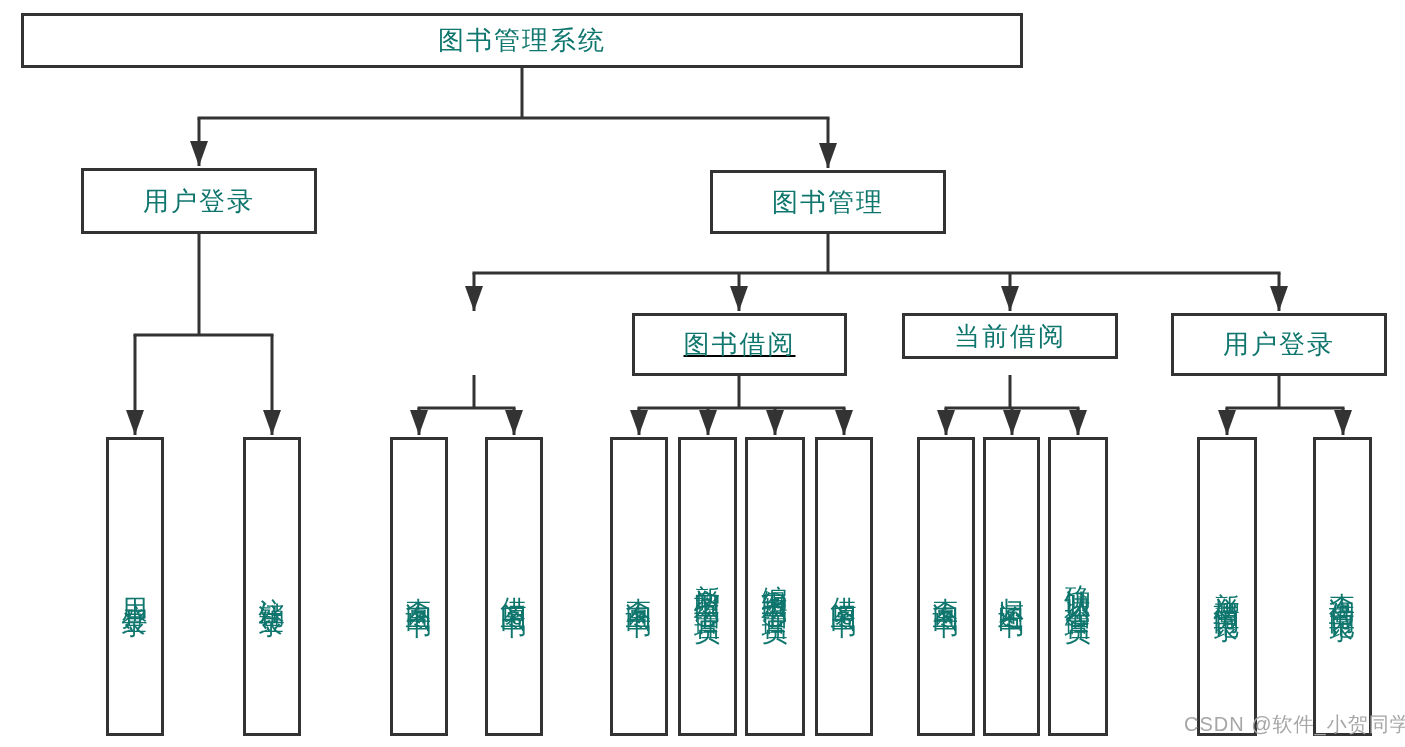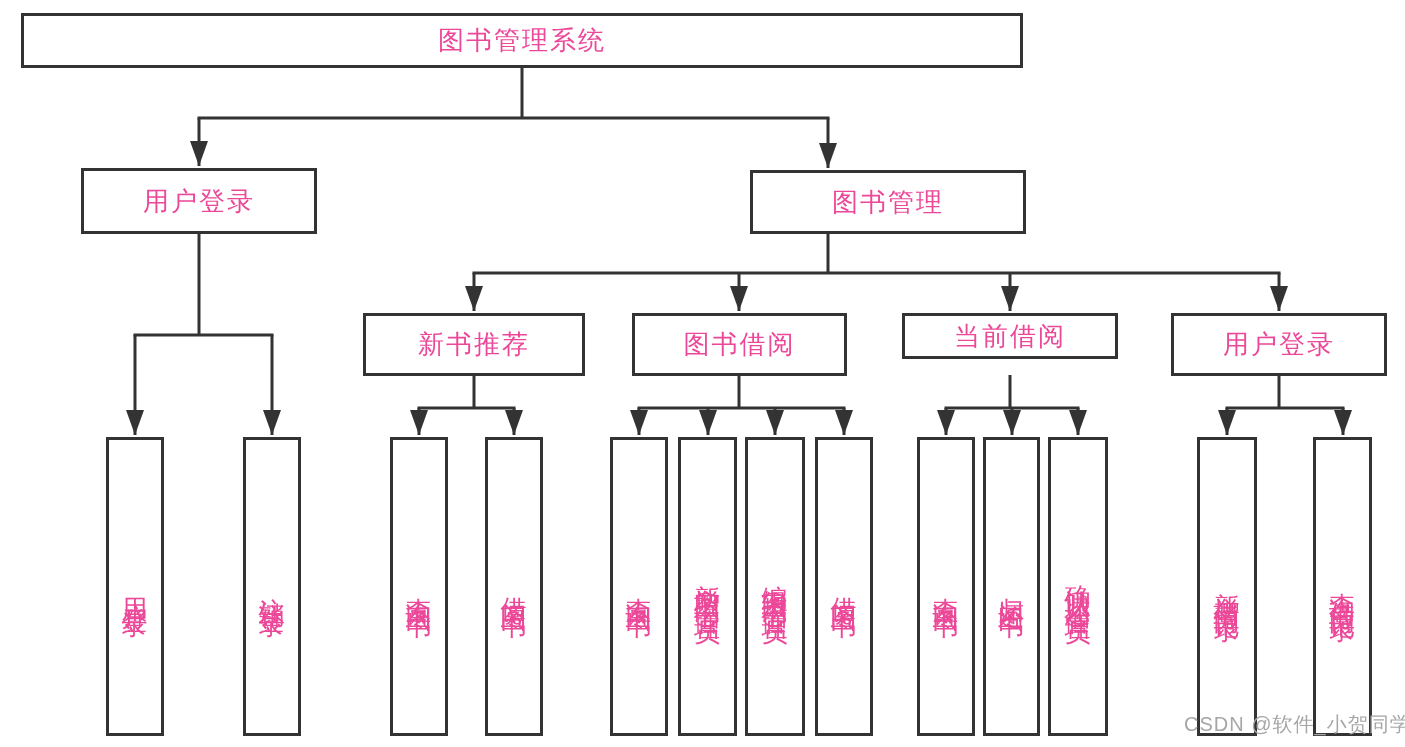--- a/index.html
+++ b/index.html
@@ -21,21 +21,21 @@
     position: absolute;
     box-sizing: border-box;
     background: #ffffff;
     border: 3px solid #333333;
     display: flex;
     align-items: center;
     justify-content: center;
     z-index: 2;
   }
   .node .lbl {
-    color: #ec4899;
+    color: #0f766e;
     font-size: 26px;
     letter-spacing: 2px;
     white-space: nowrap;
   }
   .leaf .lbl {
     writing-mode: vertical-rl;
     text-orientation: mixed;
     font-size: 26px;
     letter-spacing: 5px;
     line-height: 1;
@@ -112,28 +112,25 @@
     </g>
   </svg>
 
   <div class="node" style="left:21px; top:13px; width:1002px; height:55px;">
     <span class="lbl">图书管理系统</span>
   </div>
 
   <div class="node" style="left:81px; top:168px; width:236px; height:66px;">
     <span class="lbl">用户登录</span>
   </div>
-  <div class="node" style="left:710px; top:170px; width:276px; height:64px;margin-left:40px;">
+  <div class="node" style="left:710px; top:170px; width:236px; height:64px;">
     <span class="lbl">图书管理</span>
   </div>
 
-  <div class="node" style="left:363px; top:313px; width:222px; height:63px;">
-    <span class="lbl">新书推荐</span>
-  </div>
-  <div class="node" style="left:632px; top:313px; width:215px; height:63px;">
+  <div class="node" style="left:632px; top:313px; width:215px; height:63px;text-decoration:underline;">
     <span class="lbl">图书借阅</span>
   </div>
   <div class="node" style="left:902px; top:313px; width:216px; height:46px;">
     <span class="lbl">当前借阅</span>
   </div>
   <div class="node" style="left:1171px; top:313px; width:216px; height:63px;">
     <span class="lbl">用户登录</span>
   </div>
 
   <div class="node leaf" style="left:106px; top:437px; width:58px; height:299px;">

